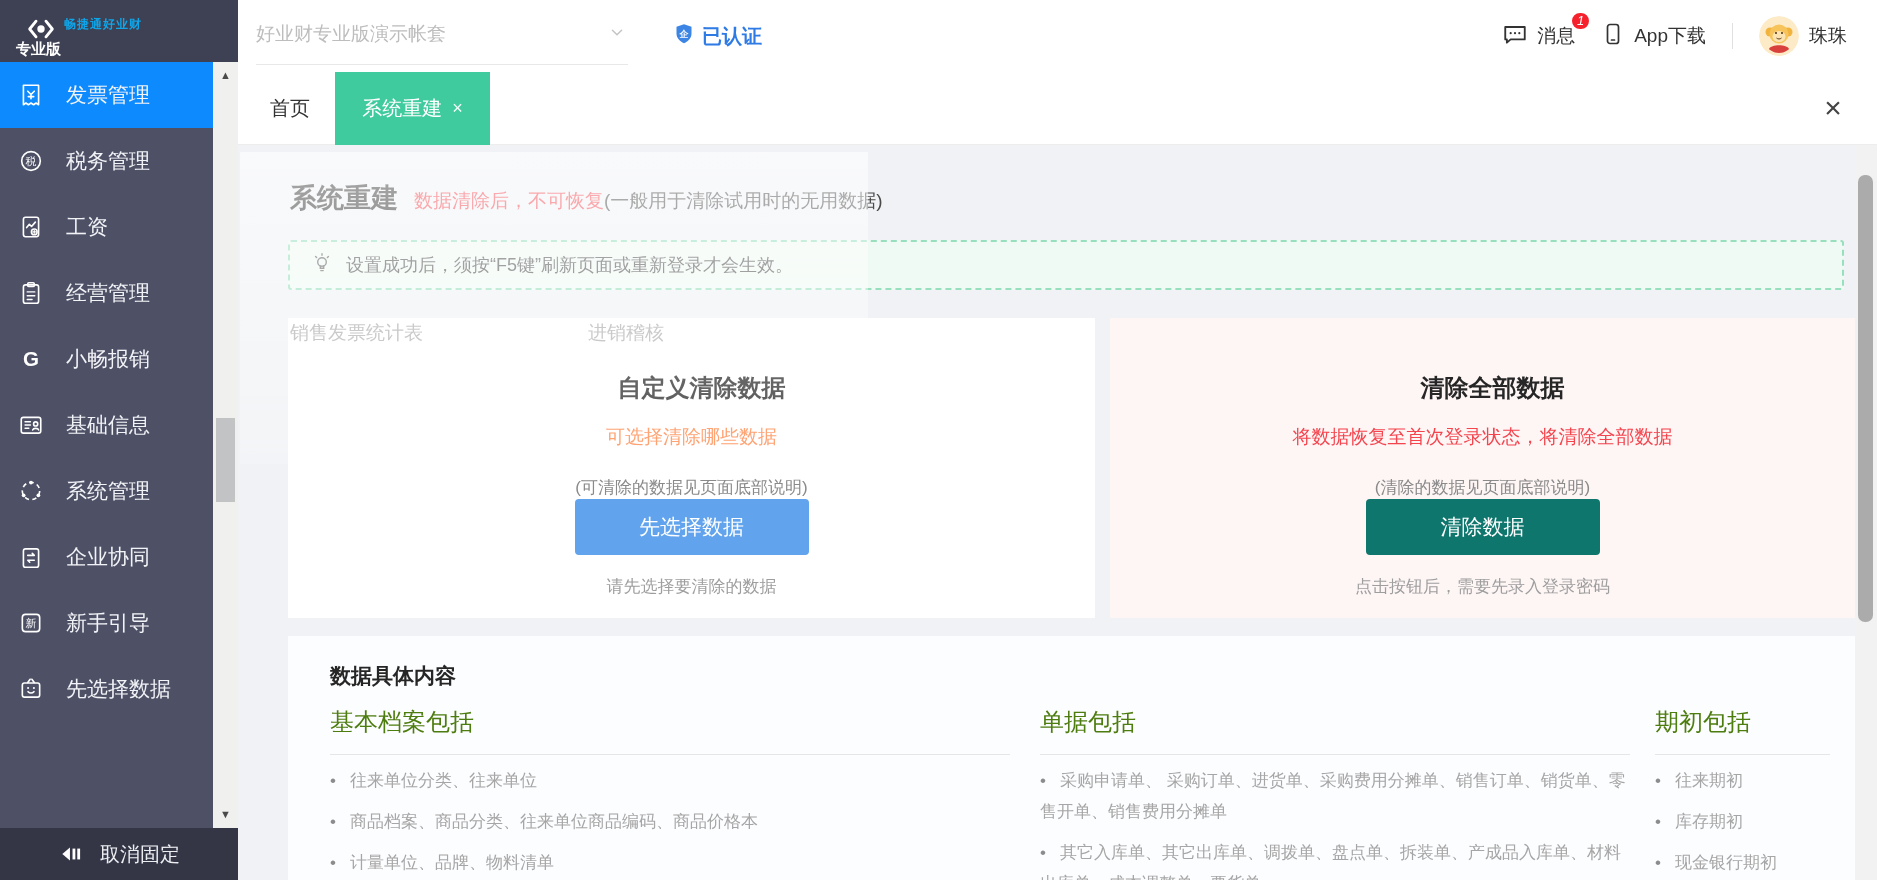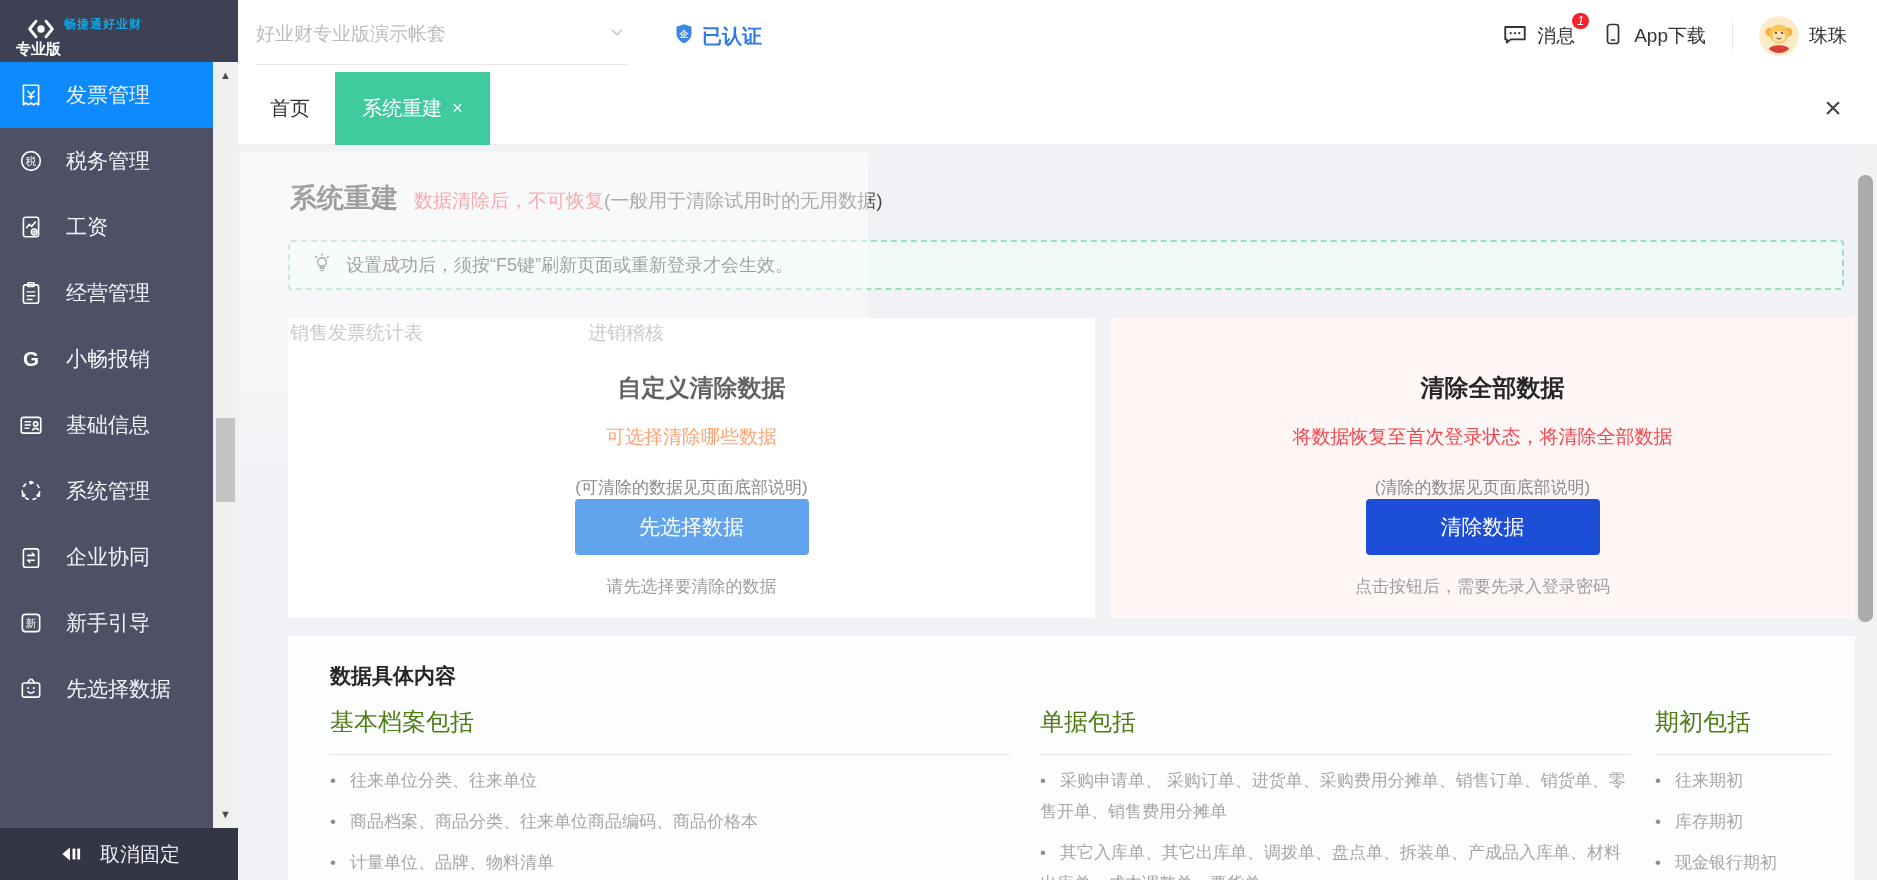--- a/index.html
+++ b/index.html
@@ -57,21 +57,21 @@
           font-size:18px;color:#555;z-index:2;}
   .card{position:absolute;top:318px;height:300px;text-align:center;z-index:2;}
   .card.custom{left:288px;width:807px;background:#FFFFFF;}
   .card.all{left:1110px;width:745px;background:#FEF5F5;}
   .card h2{margin:54px 0 0;font-size:24px;color:#262626;font-weight:bold;padding-left:20px;}
   .card .sub{margin-top:20px;font-size:19px;}
   .custom .sub{color:#FF8A4D;} .all .sub{color:#F4454E;}
   .card .note{margin-top:26px;font-size:17px;color:#8A8A8A;}
   .card .btn{width:234px;height:56px;border:none;border-radius:4px;color:#fff;font-size:21px;
              cursor:pointer;font-family:Liberation Serif, serif;}
-  .custom .btn{background:#61A3EC;} .all .btn{background:#1d4ed8;}
+  .custom .btn{background:#61A3EC;} .all .btn{background:#0f766e;}
   .card .caption{margin-top:20px;font-size:17px;color:#9E9E9E;}
 
   .details{position:absolute;left:288px;top:636px;width:1567px;height:244px;background:#FCFDFF;z-index:2;
            box-sizing:border-box;padding:26px 0 0 42px;}
   .details h3{margin:0;font-size:21px;color:#262626;font-weight:bold;}
   .cols{display:flex;margin-top:16px;}
   .col1{width:680px;} .col2{width:590px;margin-left:30px;} .col3{width:175px;margin-left:25px;}
   .chead{font-size:24px;color:#4d7c0f;}
   .col-hr{border:none;border-top:1px solid #E6E6E6;margin:16px 0 6px;}
   .col ul{list-style:none;margin:0;padding:0;}

